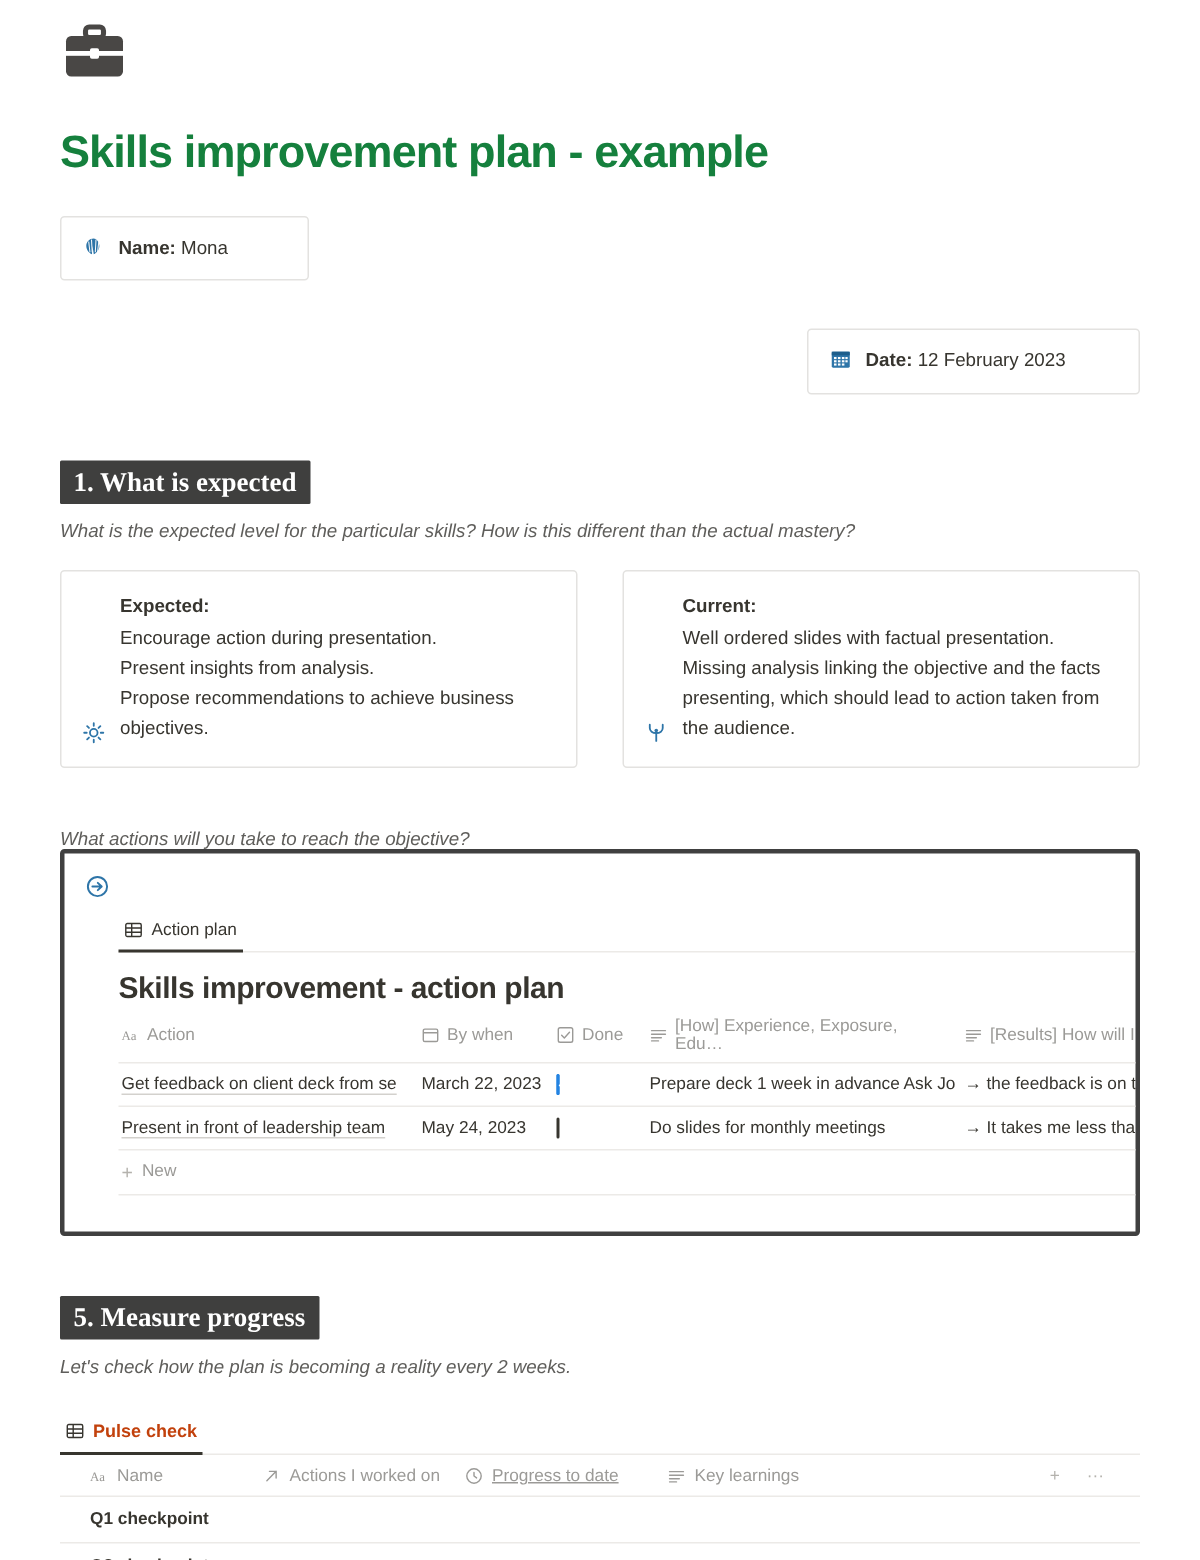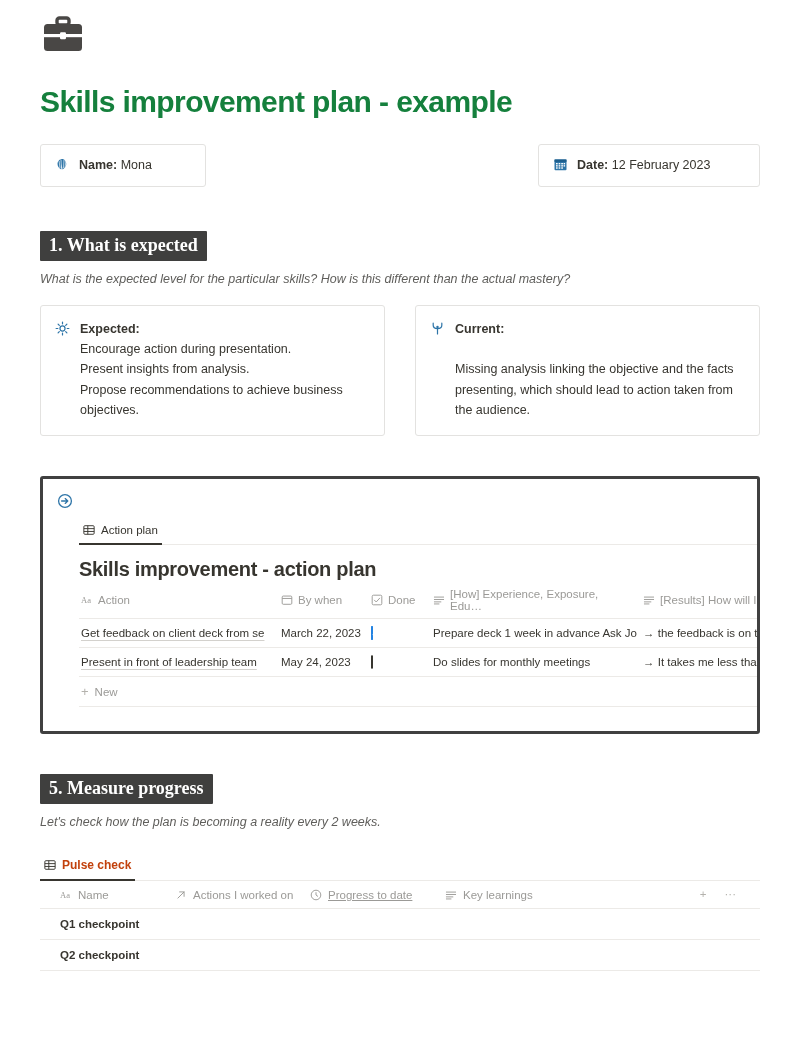--- a/index.html
+++ b/index.html
@@ -21,21 +21,21 @@
   .page-title {
     font-size: 30px;
     font-weight: bold;
     letter-spacing: -0.6px;
     color: #15803d;
     margin: 38px 0 0 0;
     line-height: 1.2;
   }
 
   
-  .cards-row { display: flex; align-items: flex-start; gap: 32px; margin-top: 24px; }
+  .cards-row { display: flex; align-items: flex-start; gap: 32px; margin-top: 24px; flex-direction: column; }
   .card {
     border: 1px solid #e3e2e0;
     border-radius: 3px;
     background: #ffffff;
     padding: 11px 14px;
     display: flex;
     align-items: flex-start;
     gap: 9px;
     font-size: 12.5px;
     line-height: 1.55;
@@ -74,20 +74,21 @@
   .two-col { display: flex; gap: 30px; margin-top: 19px; align-items: stretch; }
   .panel {
     flex: 1 1 0;
     border: 1px solid #e3e2e0;
     border-radius: 3px;
     padding: 13px 15px 15px 14px;
     display: flex;
     gap: 10px;
     font-size: 12.5px;
     line-height: 1.62;
+    align-items: flex-end;
   }
   .panel .p-ico { flex: 0 0 auto; width: 15px; height: 15px; margin-top: 2px; }
   .panel b { font-weight: bold; }
 
   
   .db-block {
     border: 3px solid #404040;
     border-radius: 3px;
     padding: 14px 0 24px 0;
     overflow: hidden;
@@ -237,28 +238,29 @@
       <div class="panel">
         <span class="p-ico">
           <svg width="15" height="15" viewBox="0 0 16 16" aria-hidden="true">
             <path d="M3.4 2.3v2.3c0 2.2 1.9 3.6 4.6 3.6s4.6-1.4 4.6-3.6V2.3" fill="none" stroke="#2e75a8" stroke-width="1.3" stroke-linecap="round"></path>
             <path d="M8 8.2v5.6" stroke="#2e75a8" stroke-width="1.3" stroke-linecap="round"></path>
             <circle cx="8" cy="6.4" r="1.3" fill="#2e75a8"></circle>
           </svg>
         </span>
         <span>
           <b>Current:</b><br>
-          <br>
+          <span>Well ordered slides with factual presentation.</span><br>
           <span>Missing analysis linking the objective and the facts presenting, which should lead to action taken from the audience.</span>
         </span>
       </div>
     </div>
   </div>
 
   <div class="sec-2">
+    <div class="section-desc">What actions will you take to reach the objective?</div>
 
     <div class="db-block">
 
       <div class="arrow-ico">
         <svg width="16" height="16" viewBox="0 0 16 16" aria-hidden="true">
           <circle cx="8" cy="8" r="6.4" fill="none" stroke="#2e75a8" stroke-width="1.3"></circle>
           <path d="M4.6 8h6M8.2 5.6L10.8 8l-2.6 2.4" fill="none" stroke="#2e75a8" stroke-width="1.3" stroke-linecap="round" stroke-linejoin="round"></path>
         </svg>
       </div>
 

